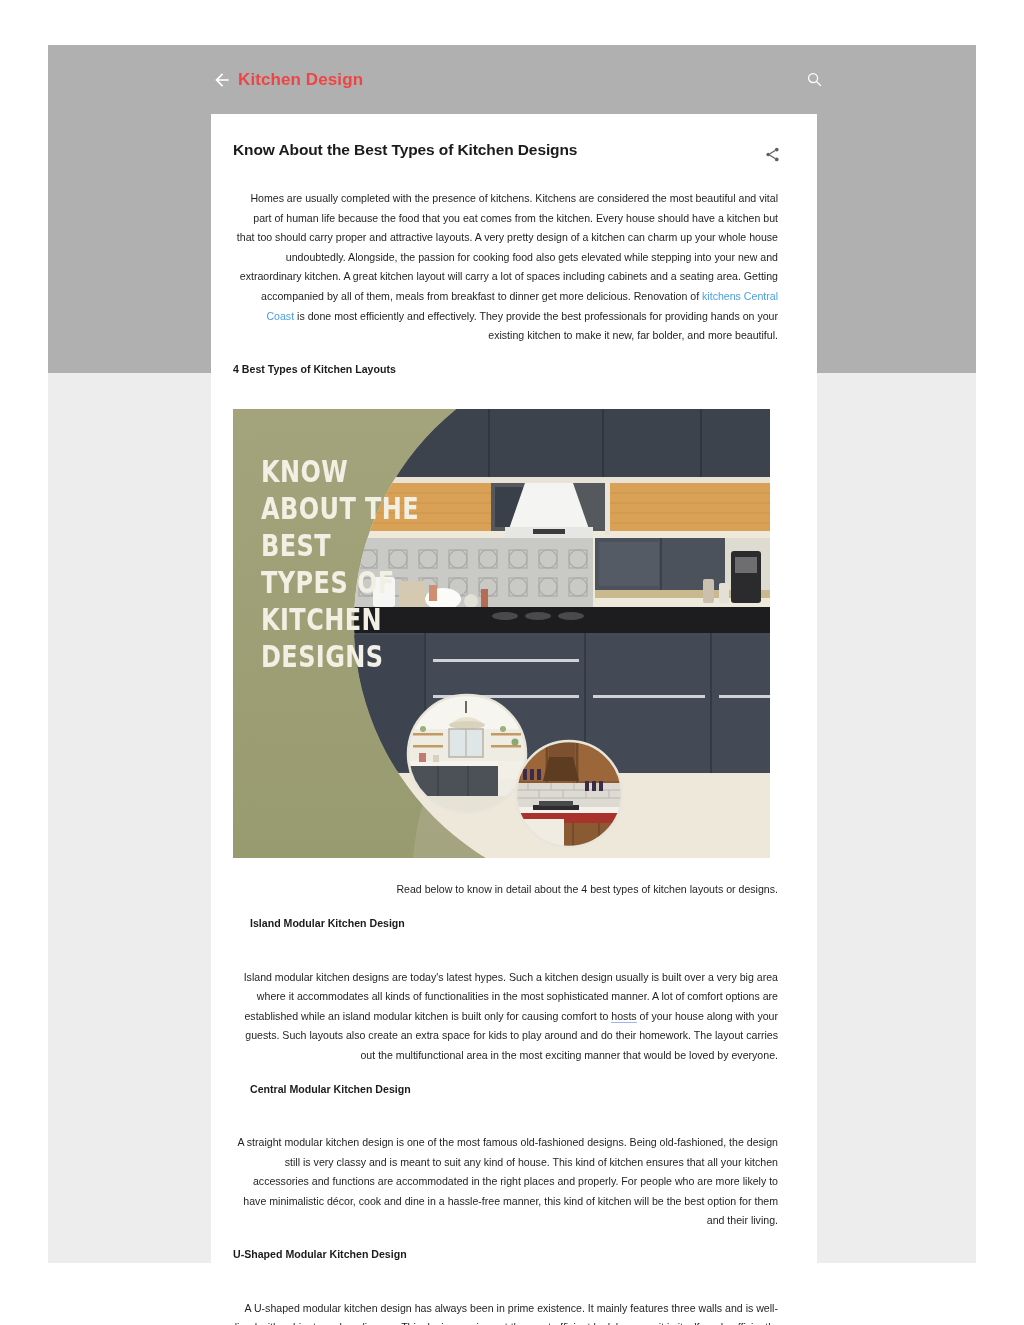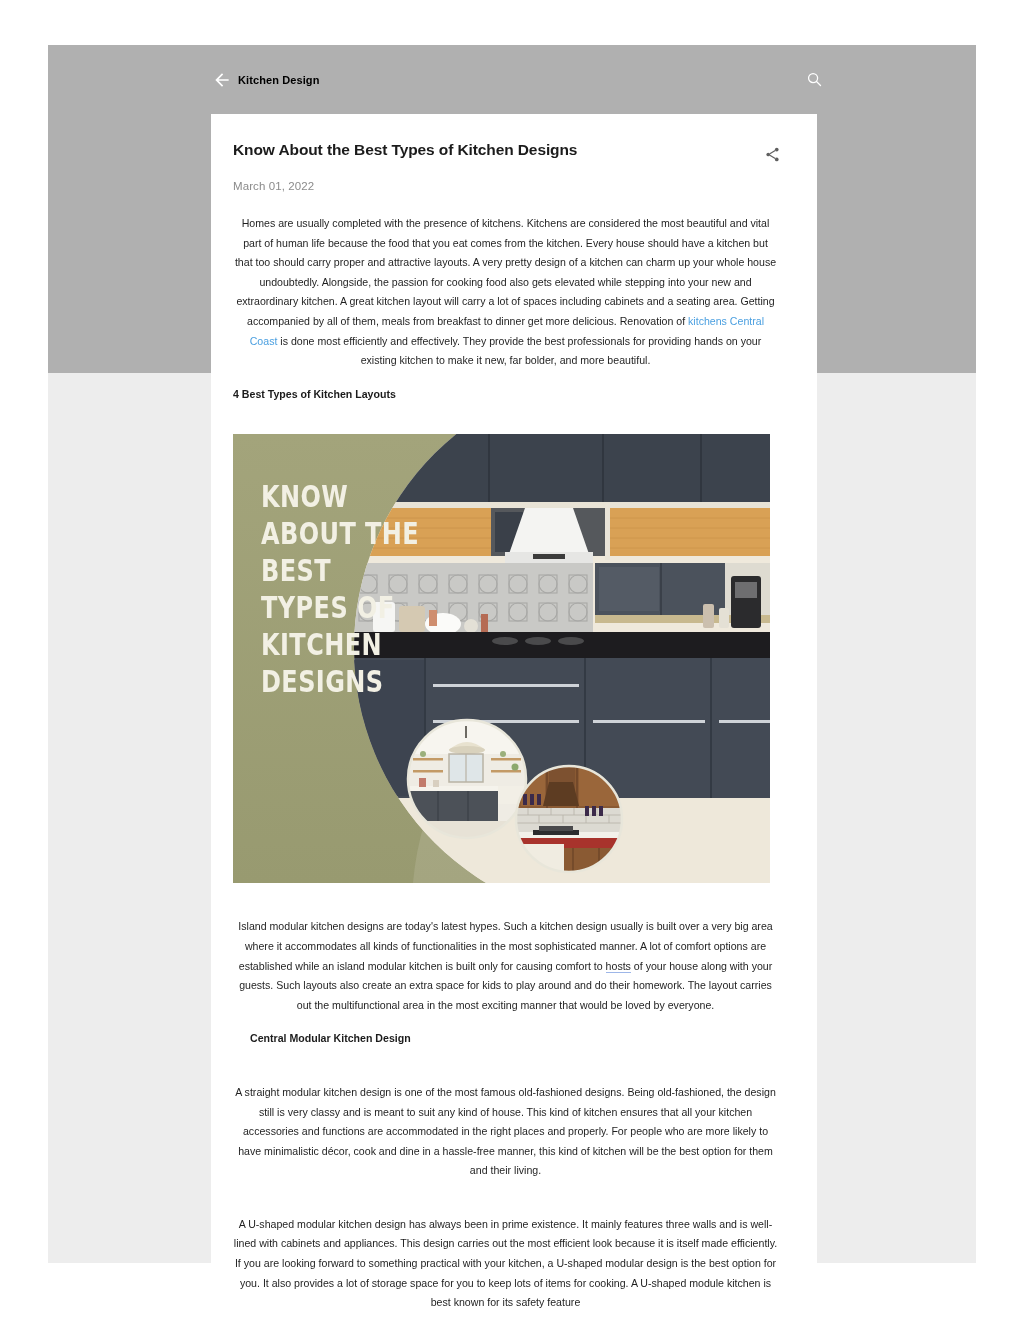--- a/index.html
+++ b/index.html
@@ -54,22 +54,22 @@
     height: 30px;
     display: flex;
     align-items: center;
     justify-content: center;
     cursor: pointer;
   }
   .back-btn svg { display: block; }
   .appbar-title {
     position: absolute;
     left: 190px;
-    color: #000000;
-    font-size: 11px;
+    color: #ef4444;
+    font-size: 17px;
     font-weight: bold;
     letter-spacing: 0.1px;
     white-space: nowrap;
   }
   .search-btn {
     position: absolute;
     left: 751px;
     width: 30px;
     height: 30px;
     display: flex;
@@ -122,21 +122,21 @@
     color: #8b8b8b;
     letter-spacing: 0.1px;
   }
 
   
   .para {
     margin-top: 22px;
     font-size: 10.6px;
     line-height: 19.6px;
     color: #1f1f1f;
-    text-align: center;
+    text-align: right;
     max-width: 545px;
   }
   .para.tight { margin-top: 34px; }
   .link {
     color: #4a9fe0;
     text-decoration: none;
     cursor: pointer;
   }
   .ulink {
     color: #1f1f1f;
@@ -213,21 +213,20 @@
         <svg width="17" height="17" viewBox="0 0 24 24" aria-hidden="true">
           <circle cx="18" cy="5" r="2.6" fill="#5f5f5f"></circle>
           <circle cx="18" cy="19" r="2.6" fill="#5f5f5f"></circle>
           <circle cx="6" cy="12" r="2.6" fill="#5f5f5f"></circle>
           <line x1="8.2" y1="10.8" x2="15.9" y2="6.3" stroke="#5f5f5f" stroke-width="1.7"></line>
           <line x1="8.2" y1="13.2" x2="15.9" y2="17.7" stroke="#5f5f5f" stroke-width="1.7"></line>
         </svg>
       </div>
     </div>
 
-    <div class="post-date">March 01, 2022</div>
 
     <p class="para"><span> Homes are usually completed with the presence of kitchens. Kitchens are considered the most beautiful and vital part of human life because the food that you eat comes from the kitchen. Every house should have a kitchen but that too should carry proper and attractive layouts. A very pretty design of a kitchen can charm up your whole house undoubtedly. Alongside, the passion for cooking food also gets elevated while stepping into your new and extraordinary kitchen. A great kitchen layout will carry a lot of spaces including cabinets and a seating area. Getting accompanied by all of them, meals from breakfast to dinner get more delicious. Renovation of </span><a class="link" href="#">kitchens Central Coast</a><span> is done most efficiently and effectively. They provide the best professionals for providing hands on your existing kitchen to make it new, far bolder, and more beautiful.</span></p>
 
     <div class="sub-head">4 Best Types of Kitchen Layouts</div>
 
     <div class="hero-wrap">
       <svg class="hero-svg" viewBox="0 0 537 449" preserveAspectRatio="none" aria-hidden="true">
         <defs>
           <clipPath id="bigCircle">
             <circle cx="396" cy="214" r="275"></circle>
@@ -430,23 +429,26 @@
       </svg>
 
       <div class="hero-text" style="white-space: pre-line;">KNOW
 ABOUT THE
 BEST
 TYPES OF
 KITCHEN
 DESIGNS</div>
     </div>
 
-
+    <p class="para">Read below to know in detail about the 4 best types of kitchen layouts or designs.</p>
+
+    <div class="sub-head indent">Island Modular Kitchen Design</div>
     <p class="para tight"><span>Island modular kitchen designs are today's latest hypes. Such a kitchen design usually is built over a very big area where it accommodates all kinds of functionalities in the most sophisticated manner. A lot of comfort options are established while an island modular kitchen is built only for causing comfort to </span><a class="ulink" href="#">hosts</a><span> of your house along with your guests. Such layouts also create an extra space for kids to play around and do their homework. The layout carries out the multifunctional area in the most exciting manner that would be loved by everyone.</span></p>
 
     <div class="sub-head indent">Central Modular Kitchen Design</div>
     <p class="para tight">A straight modular kitchen design is one of the most famous old-fashioned designs. Being old-fashioned, the design still is very classy and is meant to suit any kind of house. This kind of kitchen ensures that all your kitchen accessories and functions are accommodated in the right places and properly. For people who are more likely to have minimalistic décor, cook and dine in a hassle-free manner, this kind of kitchen will be the best option for them and their living.</p>
 
+    <div class="sub-head">U-Shaped Modular Kitchen Design</div>
     <p class="para tight">A U-shaped modular kitchen design has always been in prime existence. It mainly features three walls and is well-lined with cabinets and appliances. This design carries out the most efficient look because it is itself made efficiently. If you are looking forward to something practical with your kitchen, a U-shaped modular design is the best option for you. It also provides a lot of storage space for you to keep lots of items for cooking. A U-shaped module kitchen is best known for its safety feature</p>
 
   </div>
 
 </div>
 
 </body></html>

